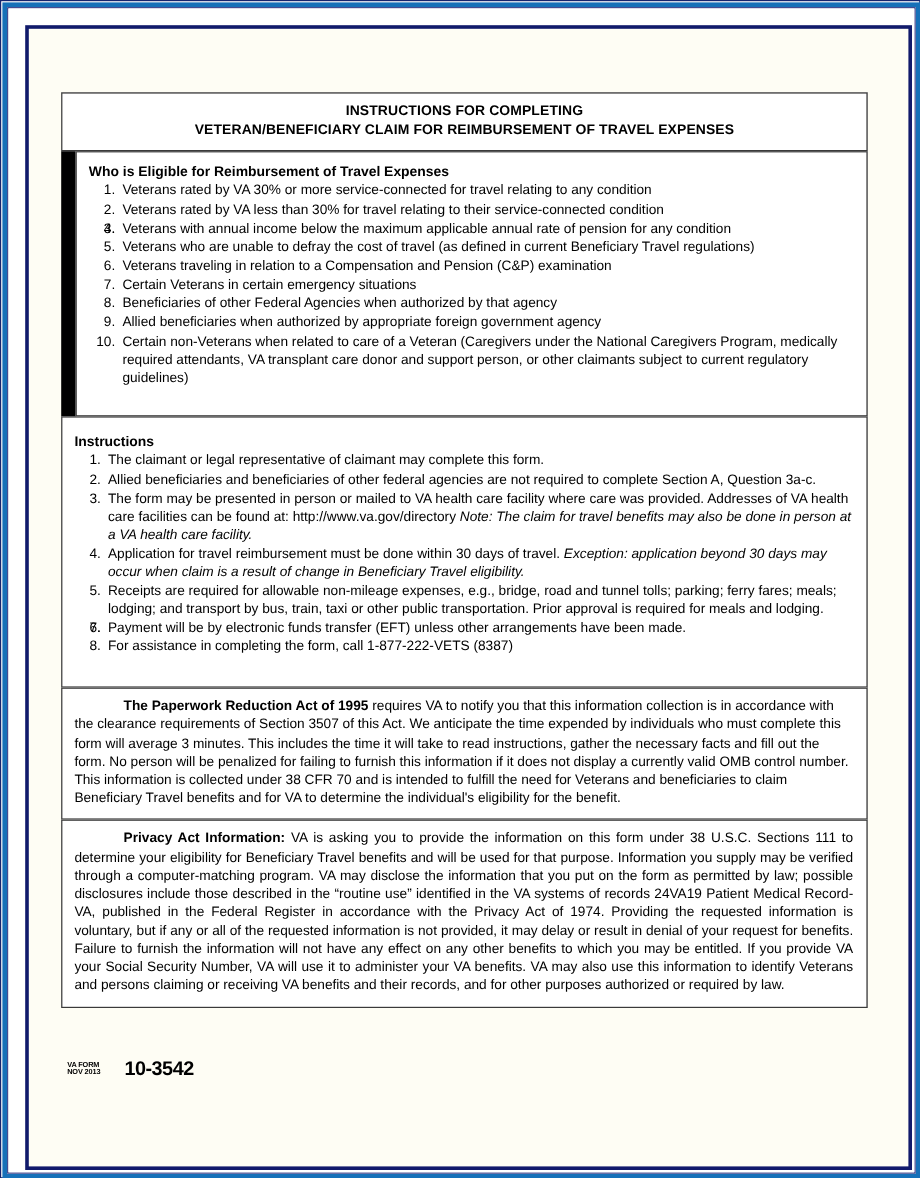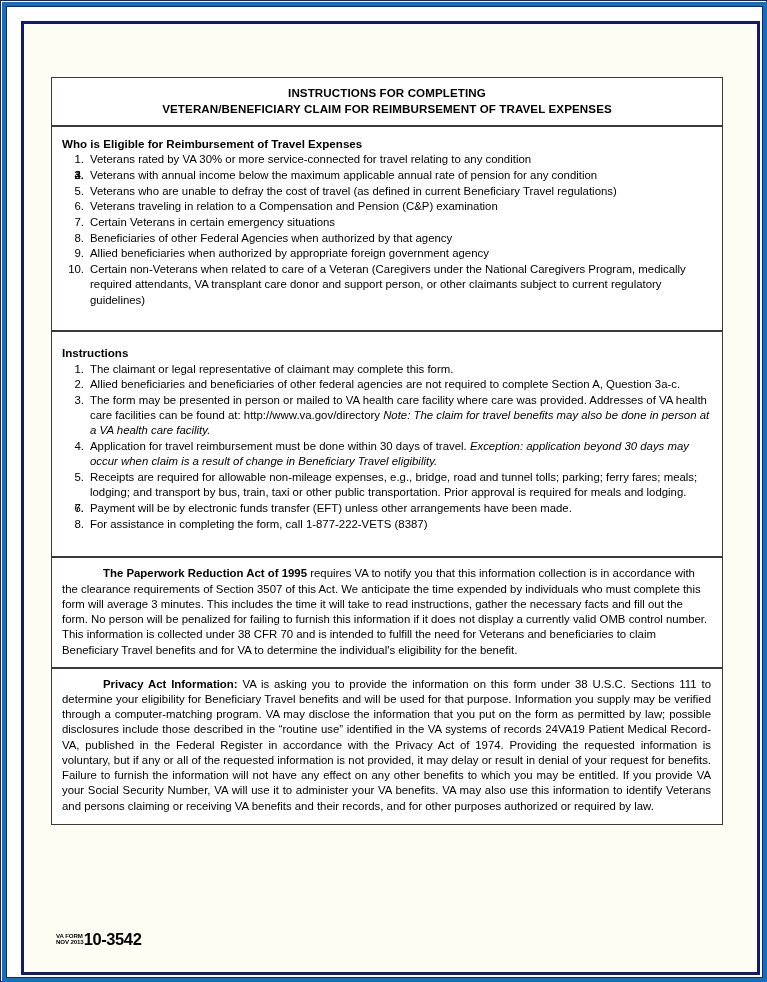--- a/index.html
+++ b/index.html
@@ -81,21 +81,21 @@
     text-align: center;
     font-weight: bold;
     font-size: 11.6px;
     line-height: 1.38;
     letter-spacing: 0.1px;
   }
 
   .sec-body {
     padding: 9px 11px 9px 10px;
   }
-  .sec-eligible { padding-bottom: 22px; }
+  .sec-eligible { padding-bottom: 22px; margin-left: 12px; }
   .sec-instructions { padding-top: 13px; padding-bottom: 24px; }
   .sec-prra { padding: 8px 11px 9px 10px; }
   .sec-privacy { padding: 8px 11px 10px 10px; }
 
   .sec-head {
     font-weight: bold;
     font-size: 11.6px;
     margin: 0 0 1px 0;
   }
 
@@ -127,22 +127,21 @@
   b, .b { font-weight: bold; margin-left: 41px; }
   i, .i { font-style: italic; }
 
   
   .form-footer {
     position: absolute;
     left: 55px;
     top: 882px;
     display: flex;
     align-items: flex-end;
-    gap: 0;
-    margin-top: 48px;
+    gap: 20px;
   }
   .form-stamp {
     font-size: 6.1px;
     font-weight: bold;
     line-height: 1.06;
     letter-spacing: -0.1px;
     padding-bottom: 2px;
     color: #000;
   }
   .form-number {
@@ -167,21 +166,21 @@
 
     <div class="box title-box">
       <div>INSTRUCTIONS FOR COMPLETING</div>
       <div>VETERAN/BENEFICIARY CLAIM FOR REIMBURSEMENT OF TRAVEL EXPENSES</div>
     </div>
 
     <div class="box sec-body sec-eligible">
       <div class="sec-head">Who is Eligible for Reimbursement of Travel Expenses</div>
       <ol class="numlist">
         <li><span class="num">1.</span><span>Veterans rated by VA 30% or more service-connected for travel relating to any condition</span></li>
-        <li><span class="num">2.</span></li>
+        <li><span class="num">2.</span><span>Veterans rated by VA less than 30% for travel relating to their service-connected condition</span></li>
         <li><span class="num">3.</span></li>
         <li><span class="num">4.</span><span>Veterans with annual income below the maximum applicable annual rate of pension for any condition</span></li>
         <li><span class="num">5.</span><span>Veterans who are unable to defray the cost of travel (as defined in current Beneficiary Travel regulations)</span></li>
         <li><span class="num">6.</span><span>Veterans traveling in relation to a Compensation and Pension (C&amp;P) examination</span></li>
         <li><span class="num">7.</span><span>Certain Veterans in certain emergency situations</span></li>
         <li><span class="num">8.</span><span>Beneficiaries of other Federal Agencies when authorized by that agency</span></li>
         <li><span class="num">9.</span><span>Allied beneficiaries when authorized by appropriate foreign government agency</span></li>
         <li><span class="num">10.</span><span>Certain non-Veterans when related to care of a Veteran (Caregivers under the National Caregivers Program, medically required attendants, VA transplant care donor and support person,  or other claimants subject to current regulatory guidelines)</span></li>
       </ol>
     </div>

